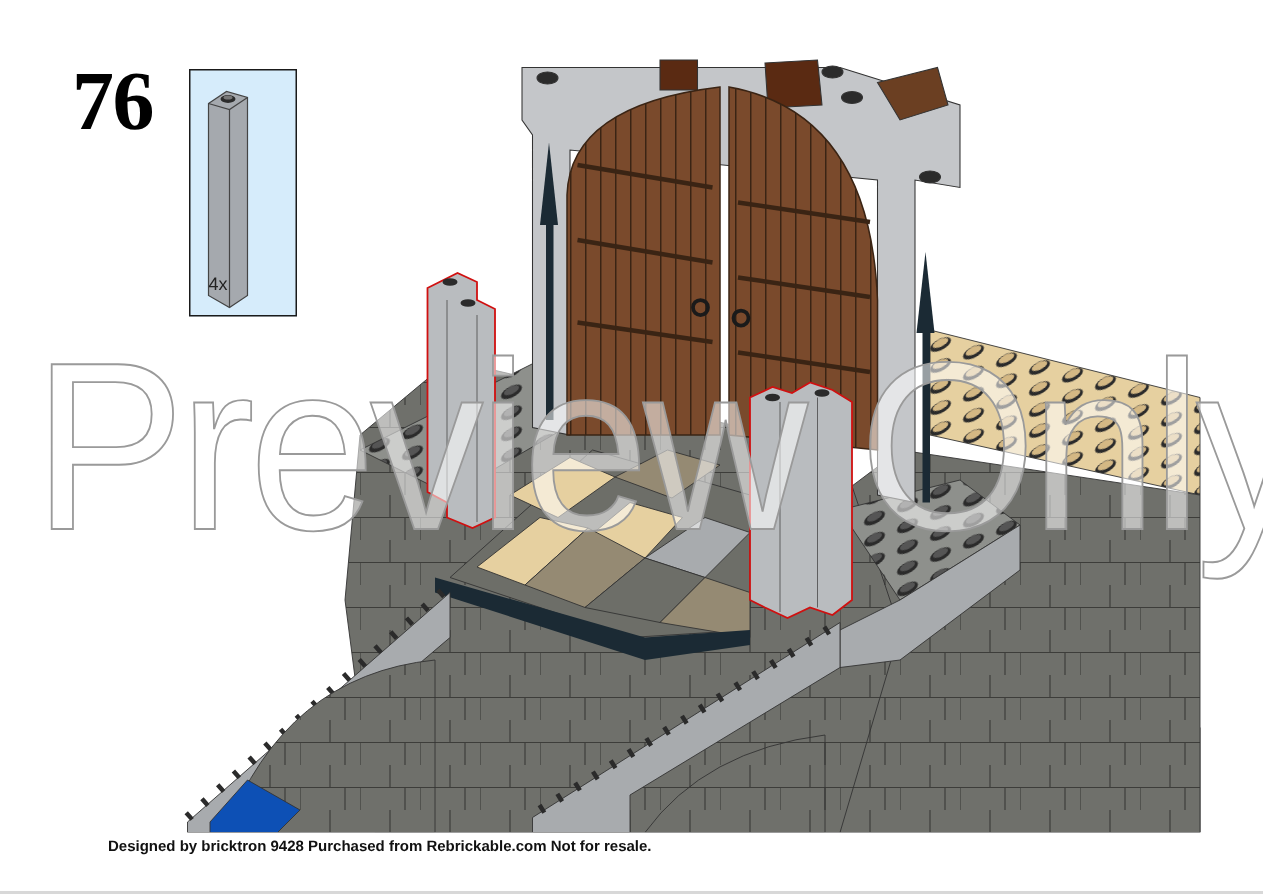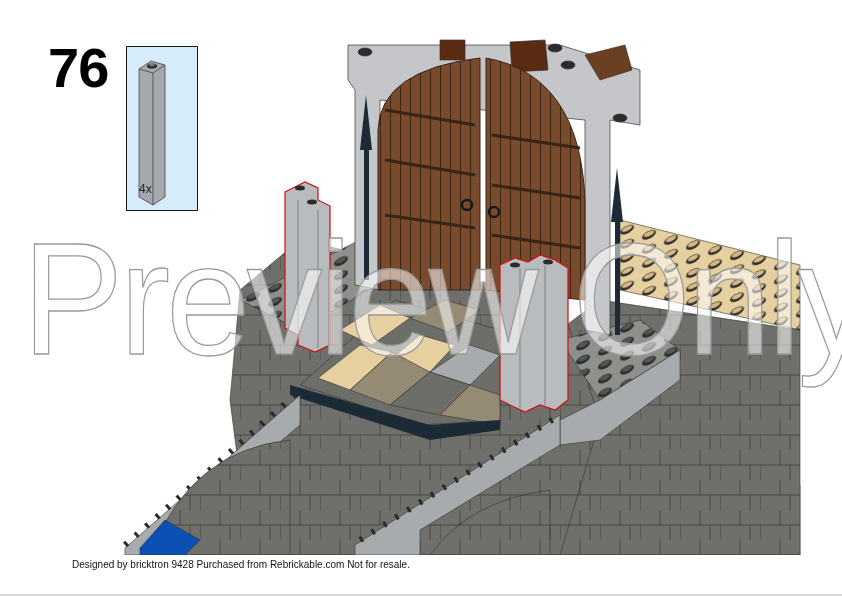--- a/index.html
+++ b/index.html
@@ -1,22 +1,22 @@
 <!DOCTYPE html>
 <html><head>
 <meta charset="utf-8">
 <style>
   html, body { margin: 0; padding: 0; background: #ffffff; }
   body { width: 842px; height: 596px; position: relative; overflow: hidden; font-family: "Liberation Sans", sans-serif; }
-  .step-number { position: absolute; left: 48px; top: 40px; font-size: 56px; font-weight: bold; color: #000; line-height: 1; letter-spacing: -1px; font-family: Liberation Sans, sans-serif; }
+  .step-number { position: absolute; left: 48px; top: 40px; font-size: 56px; font-weight: bold; color: #000; line-height: 1; letter-spacing: -1px; font-family: Liberation Serif, serif; }
   .parts-box { position: absolute; left: 126px; top: 46px; width: 72px; height: 165px; background: #d6ecfb; border: 1.5px solid #1a1a1a; box-sizing: border-box; }
   .part-qty { position: absolute; left: 12px; bottom: 14px; font-size: 12px; color: #222; font-family: "Liberation Sans", sans-serif; }
   .scene { position: absolute; left: 0; top: 0; width: 842px; height: 596px; }
   .watermark { position: absolute; left: 22px; top: 222px; font-size: 152px; line-height: 1; color: rgba(255,255,255,0.55); -webkit-text-stroke: 1.2px #9a9a9a; font-family: "Liberation Sans", sans-serif; font-weight: normal; letter-spacing: -4px; white-space: nowrap; pointer-events: none; transform: scaleY(1.05); }
-  .footer-text { position: absolute; left: 72px; top: 559px; font-size: 10px; color: #111; font-family: "Liberation Sans", sans-serif; }
+  .footer-text { position: absolute; left: 72px; top: 559px; font-size: 10px; color: #111; font-family: "Liberation Sans", sans-serif; font-weight: bold; }
   .page-divider { position: absolute; left: 0; top: 594px; width: 842px; height: 2px; background: #d8d8d8; }
 </style>
 </head>
 <body>
 
 <svg class="scene" viewBox="0 0 842 596" xmlns="http://www.w3.org/2000/svg">
   <defs>
     <pattern id="studsDark" width="22" height="14" patternUnits="userSpaceOnUse" patternTransform="skewY(-22)">
       <rect width="22" height="14" fill="#8e908c"></rect>
       <ellipse cx="11" cy="7" rx="7" ry="4" fill="#2b2b2b"></ellipse>

